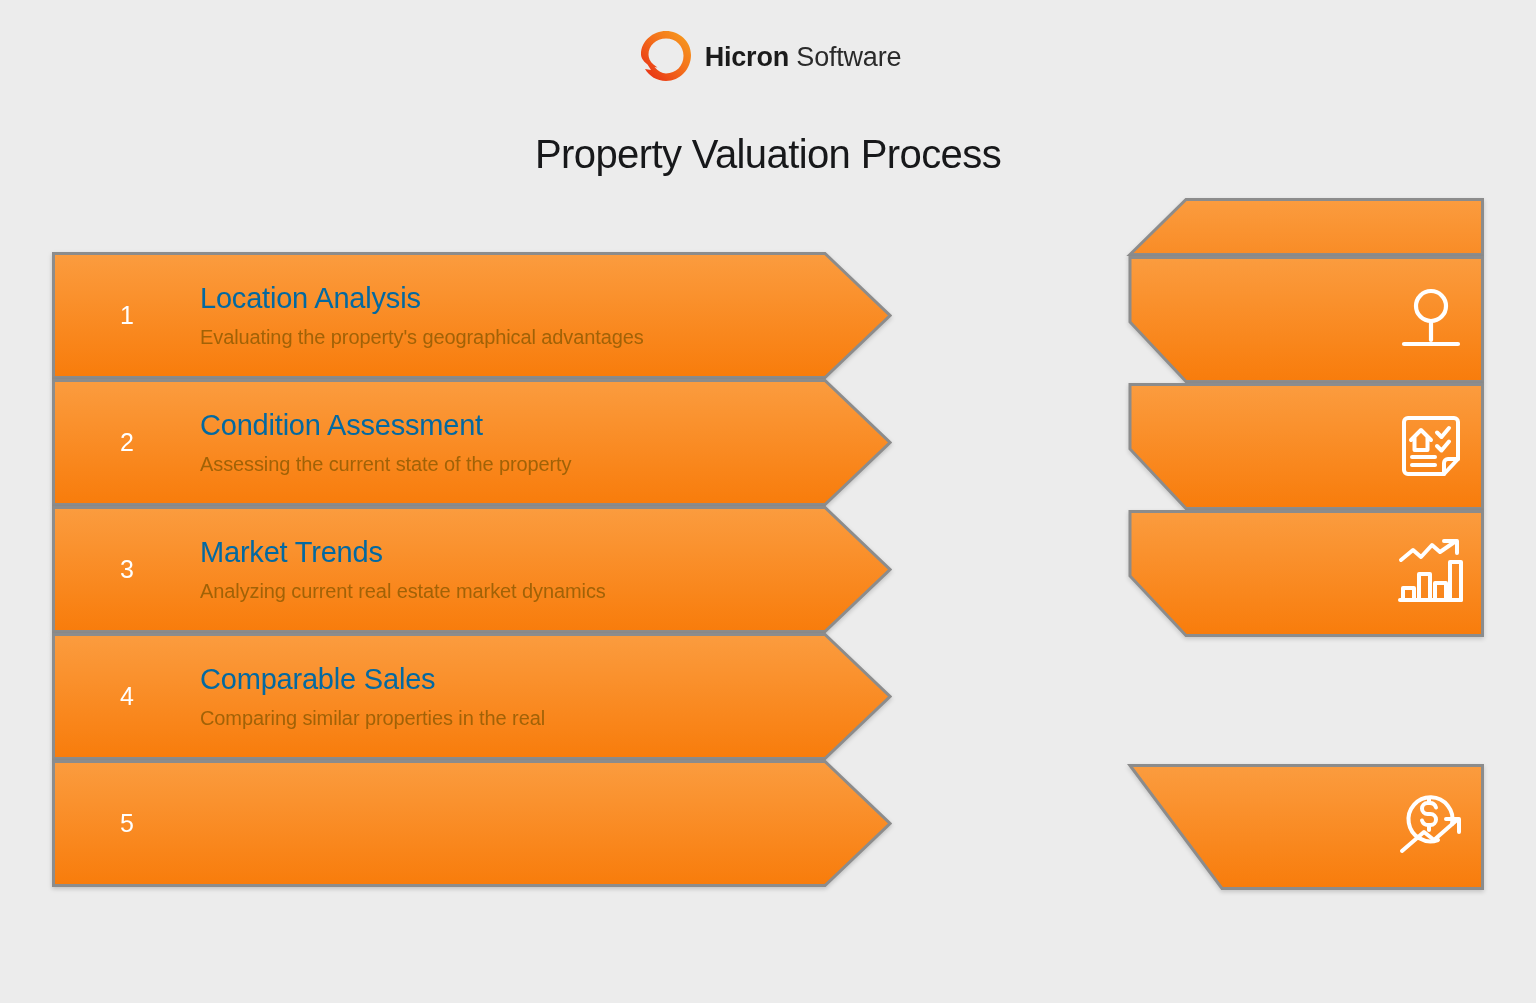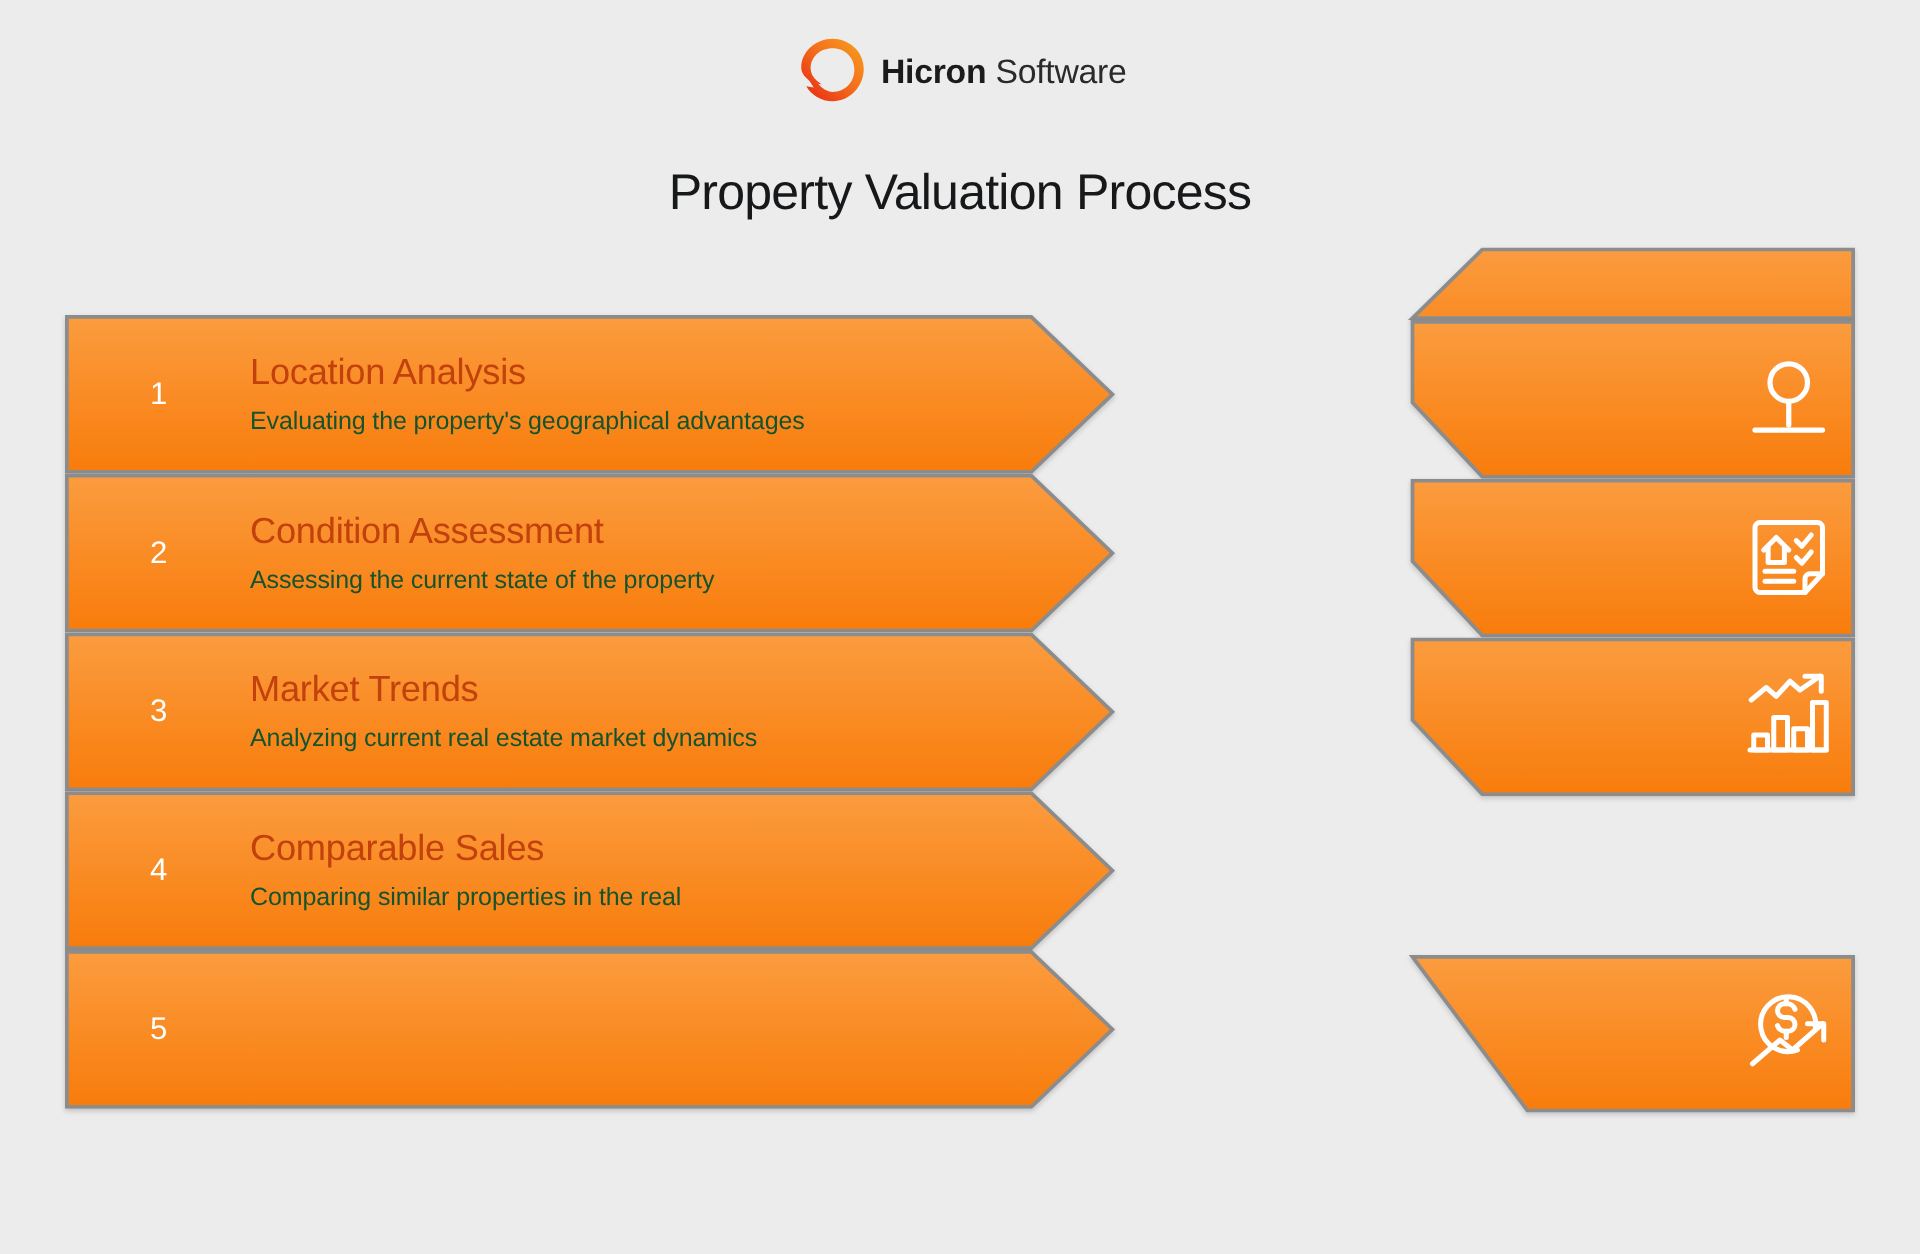--- a/index.html
+++ b/index.html
@@ -89,28 +89,28 @@
     top: 0;
     height: 127px;
     display: flex;
     flex-direction: column;
     justify-content: center;
     gap: 12px;
   }
   .step-title {
     font-size: 29px;
     font-weight: 400;
-    color: #c2410c;
+    color: #0369a1;
     letter-spacing: -0.2px;
     line-height: 1.05;
   }
   .step-desc {
     font-size: 20px;
     font-weight: 400;
-    color: #14532d;
+    color: #a16207;
     letter-spacing: -0.1px;
     line-height: 1.1;
   }
 
   
   .chevrons {
     position: absolute;
     left: 1124px;
     top: 198px;
     width: 360px;

